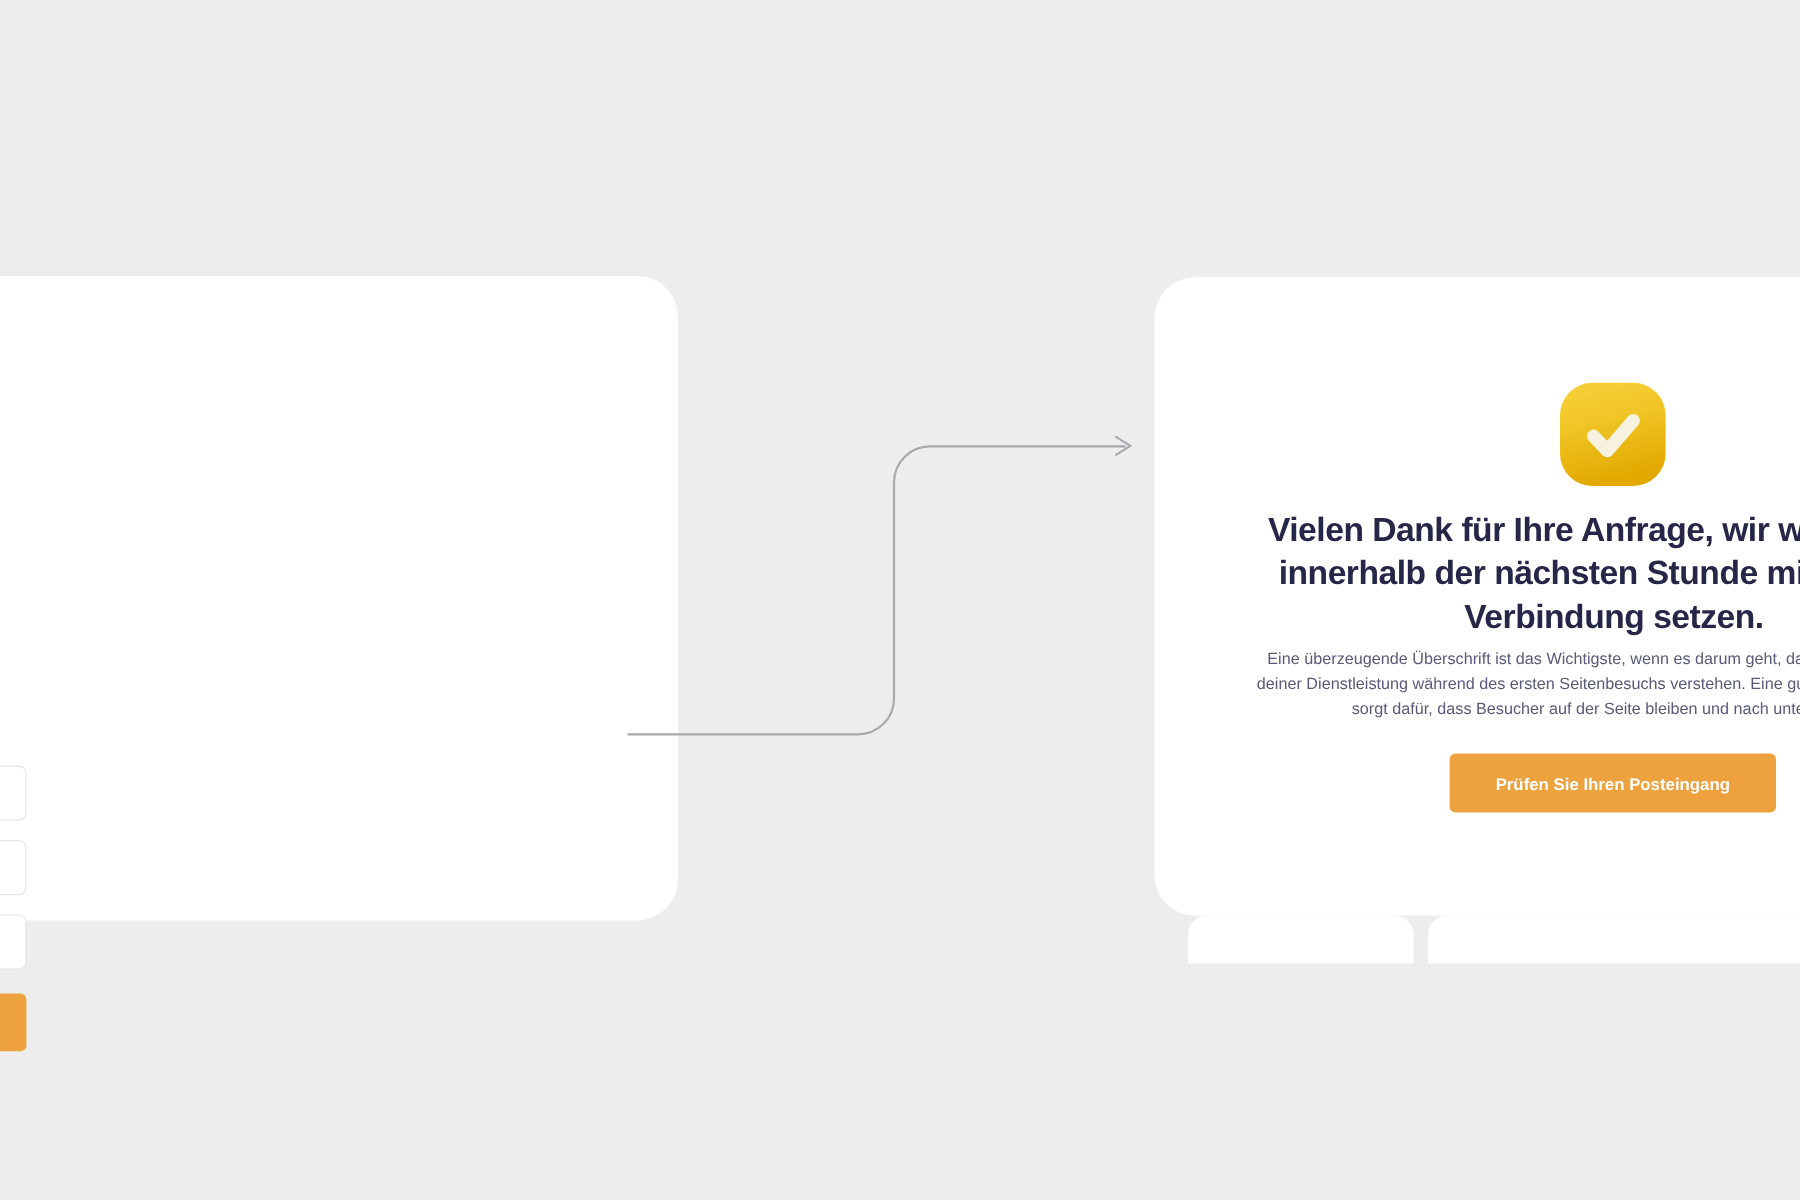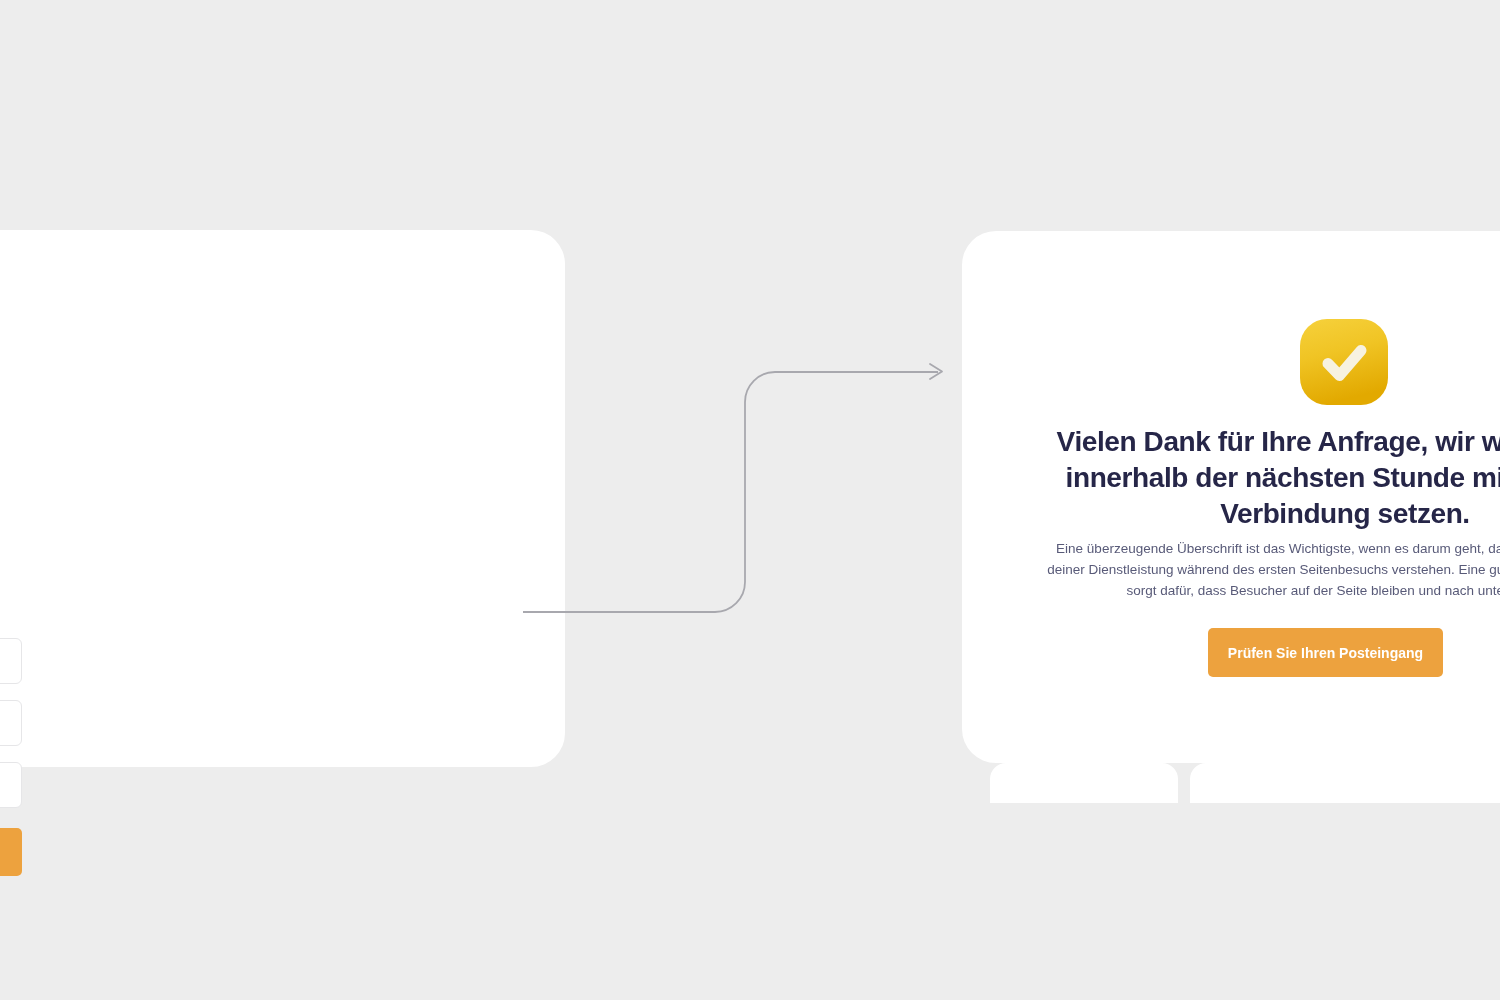--- a/index.html
+++ b/index.html
@@ -121,21 +121,21 @@
     margin: 0;
     font-size: 13.5px;
     line-height: 21px;
     color: #585a78;
     text-align: center;
   }
   #inbox-button {
     position: absolute;
     left: 1208px;
     top: 628px;
-    width: 235px;
+    width: 272px;
     height: 49px;
     border: none;
     border-radius: 5px;
     background: #eda23e;
     color: #ffffff;
     font-family: "Liberation Sans", sans-serif;
     font-size: 14px;
     font-weight: bold;
     cursor: pointer;
   }

